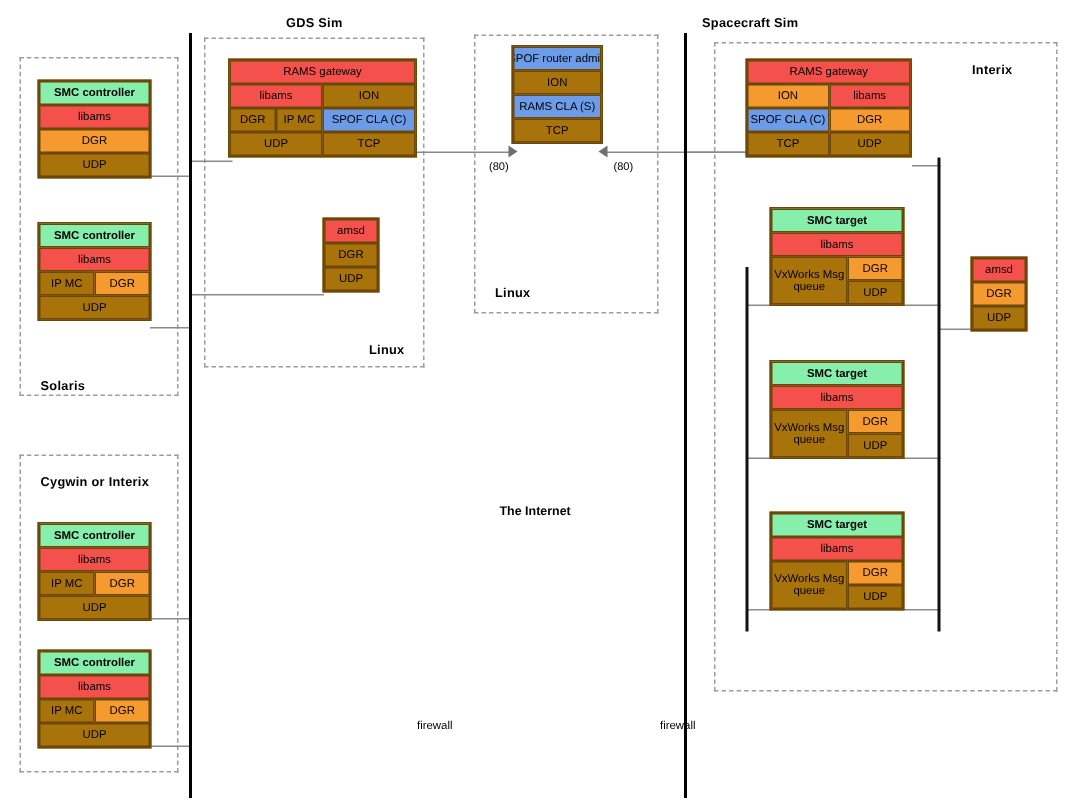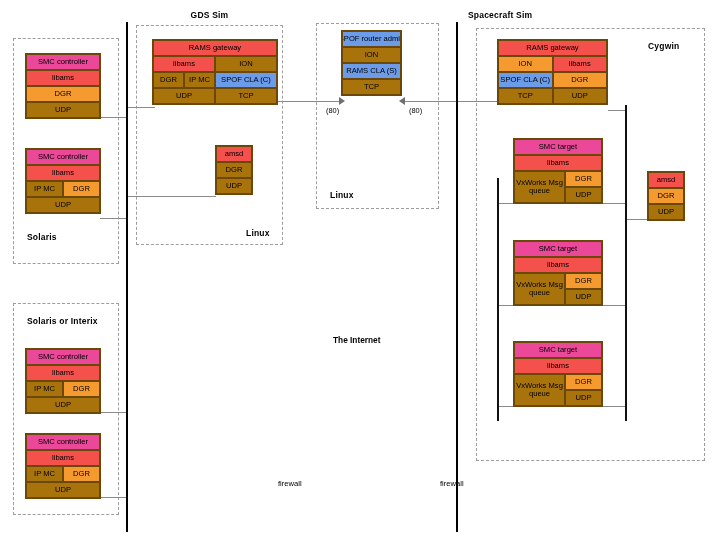--- a/index.html
+++ b/index.html
@@ -17,21 +17,21 @@
 
   
   .stack{position:absolute;box-sizing:border-box;
          border:1px solid #6b4708;background:#A9730C;}
   .row{display:flex;box-sizing:border-box;width:100%;}
   .cell{box-sizing:border-box;display:flex;align-items:center;
         justify-content:center;text-align:center;
         font-size:7.6px;color:#000;line-height:1.12;
         border:1px solid #6b4708;overflow:hidden;white-space:nowrap;}
   .cell.wrap{white-space:normal;}
-  .c-green{background:#ec4899;}
+  .c-green{background:#86efac;font-weight:bold;}
   .c-red{background:#F4504C;}
   .c-orange{background:#F59A2E;}
   .c-brown{background:#A9730C;}
   .c-blue{background:#6C9BE8;}
 
   
   .firewall{position:absolute;background:#000;width:2.4px;}
   .bus{position:absolute;background:#111;width:2.2px;}
   .wire{position:absolute;background:#8a8a8a;height:1.2px;}
 
@@ -45,35 +45,35 @@
   .net-label{position:absolute;font-size:8.3px;font-weight:bold;color:#000;
              white-space:nowrap;}
   .fw-label{position:absolute;font-size:7.6px;color:#000;white-space:nowrap;}
 </style>
 </head>
 <body>
 
 <div class="stage">
 
   <div class="zone" style="left:13px;top:38px;width:106px;height:226px;"></div>
-  <div class="zone-label" style="left:27px;top:232px;">Solaris</div>
+  <div class="zone-label" style="left:27px;top:252px;">Solaris</div>
 
   <div class="zone" style="left:13px;top:303px;width:106px;height:212px;"></div>
-  <div class="zone-label" style="left:27px;top:316px;">Solaris or Interix</div>
+  <div class="zone-label" style="left:27px;top:316px;">Cygwin or Interix</div>
 
   <div class="zone" style="left:136px;top:25px;width:147px;height:220px;"></div>
   <div class="zone-title" style="left:136px;top:10px;width:147px;">GDS Sim</div>
   <div class="zone-label" style="left:246px;top:228px;">Linux</div>
 
   <div class="zone" style="left:316px;top:23px;width:123px;height:186px;"></div>
   <div class="zone-label" style="left:330px;top:190px;">Linux</div>
 
   <div class="zone" style="left:476px;top:28px;width:229px;height:433px;"></div>
   <div class="zone-title" style="left:468px;top:10px;width:140px;text-align:left;">Spacecraft Sim</div>
-  <div class="zone-label" style="left:648px;top:41px;">Cygwin</div>
+  <div class="zone-label" style="left:648px;top:41px;">Interix</div>
 
   <div class="wire" style="left:100px;top:117px;width:27px;"></div>
 
   <div class="wire" style="left:100px;top:218px;width:27px;"></div>
 
   <div class="wire" style="left:100px;top:412px;width:27px;"></div>
 
   <div class="wire" style="left:100px;top:497px;width:27px;"></div>
 
   <div class="wire" style="left:126px;top:107px;width:29px;"></div>

